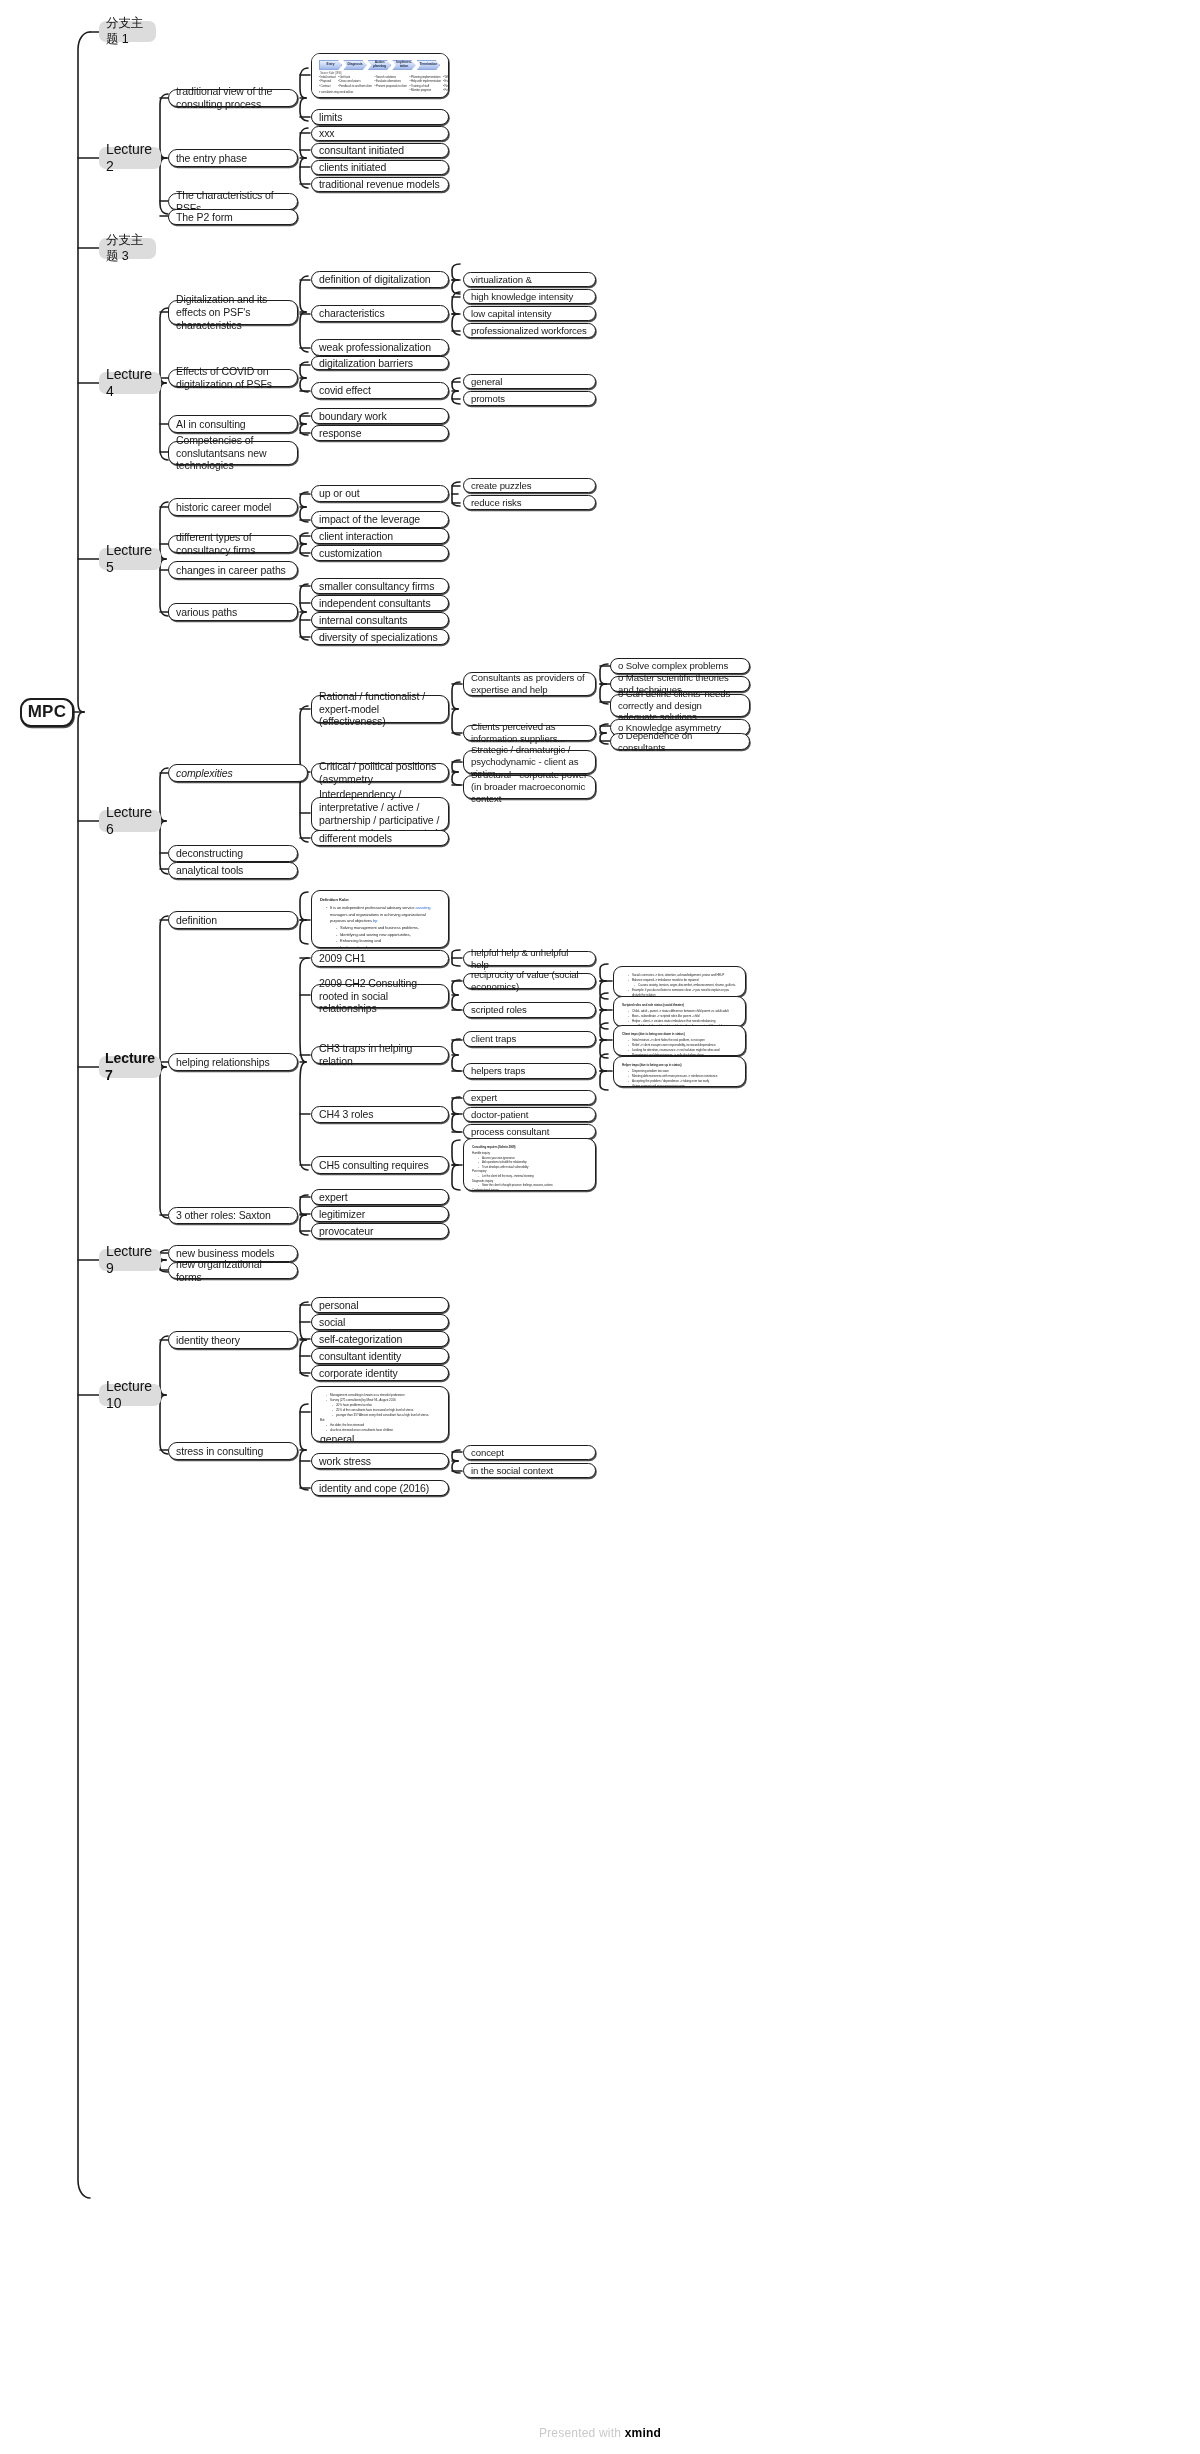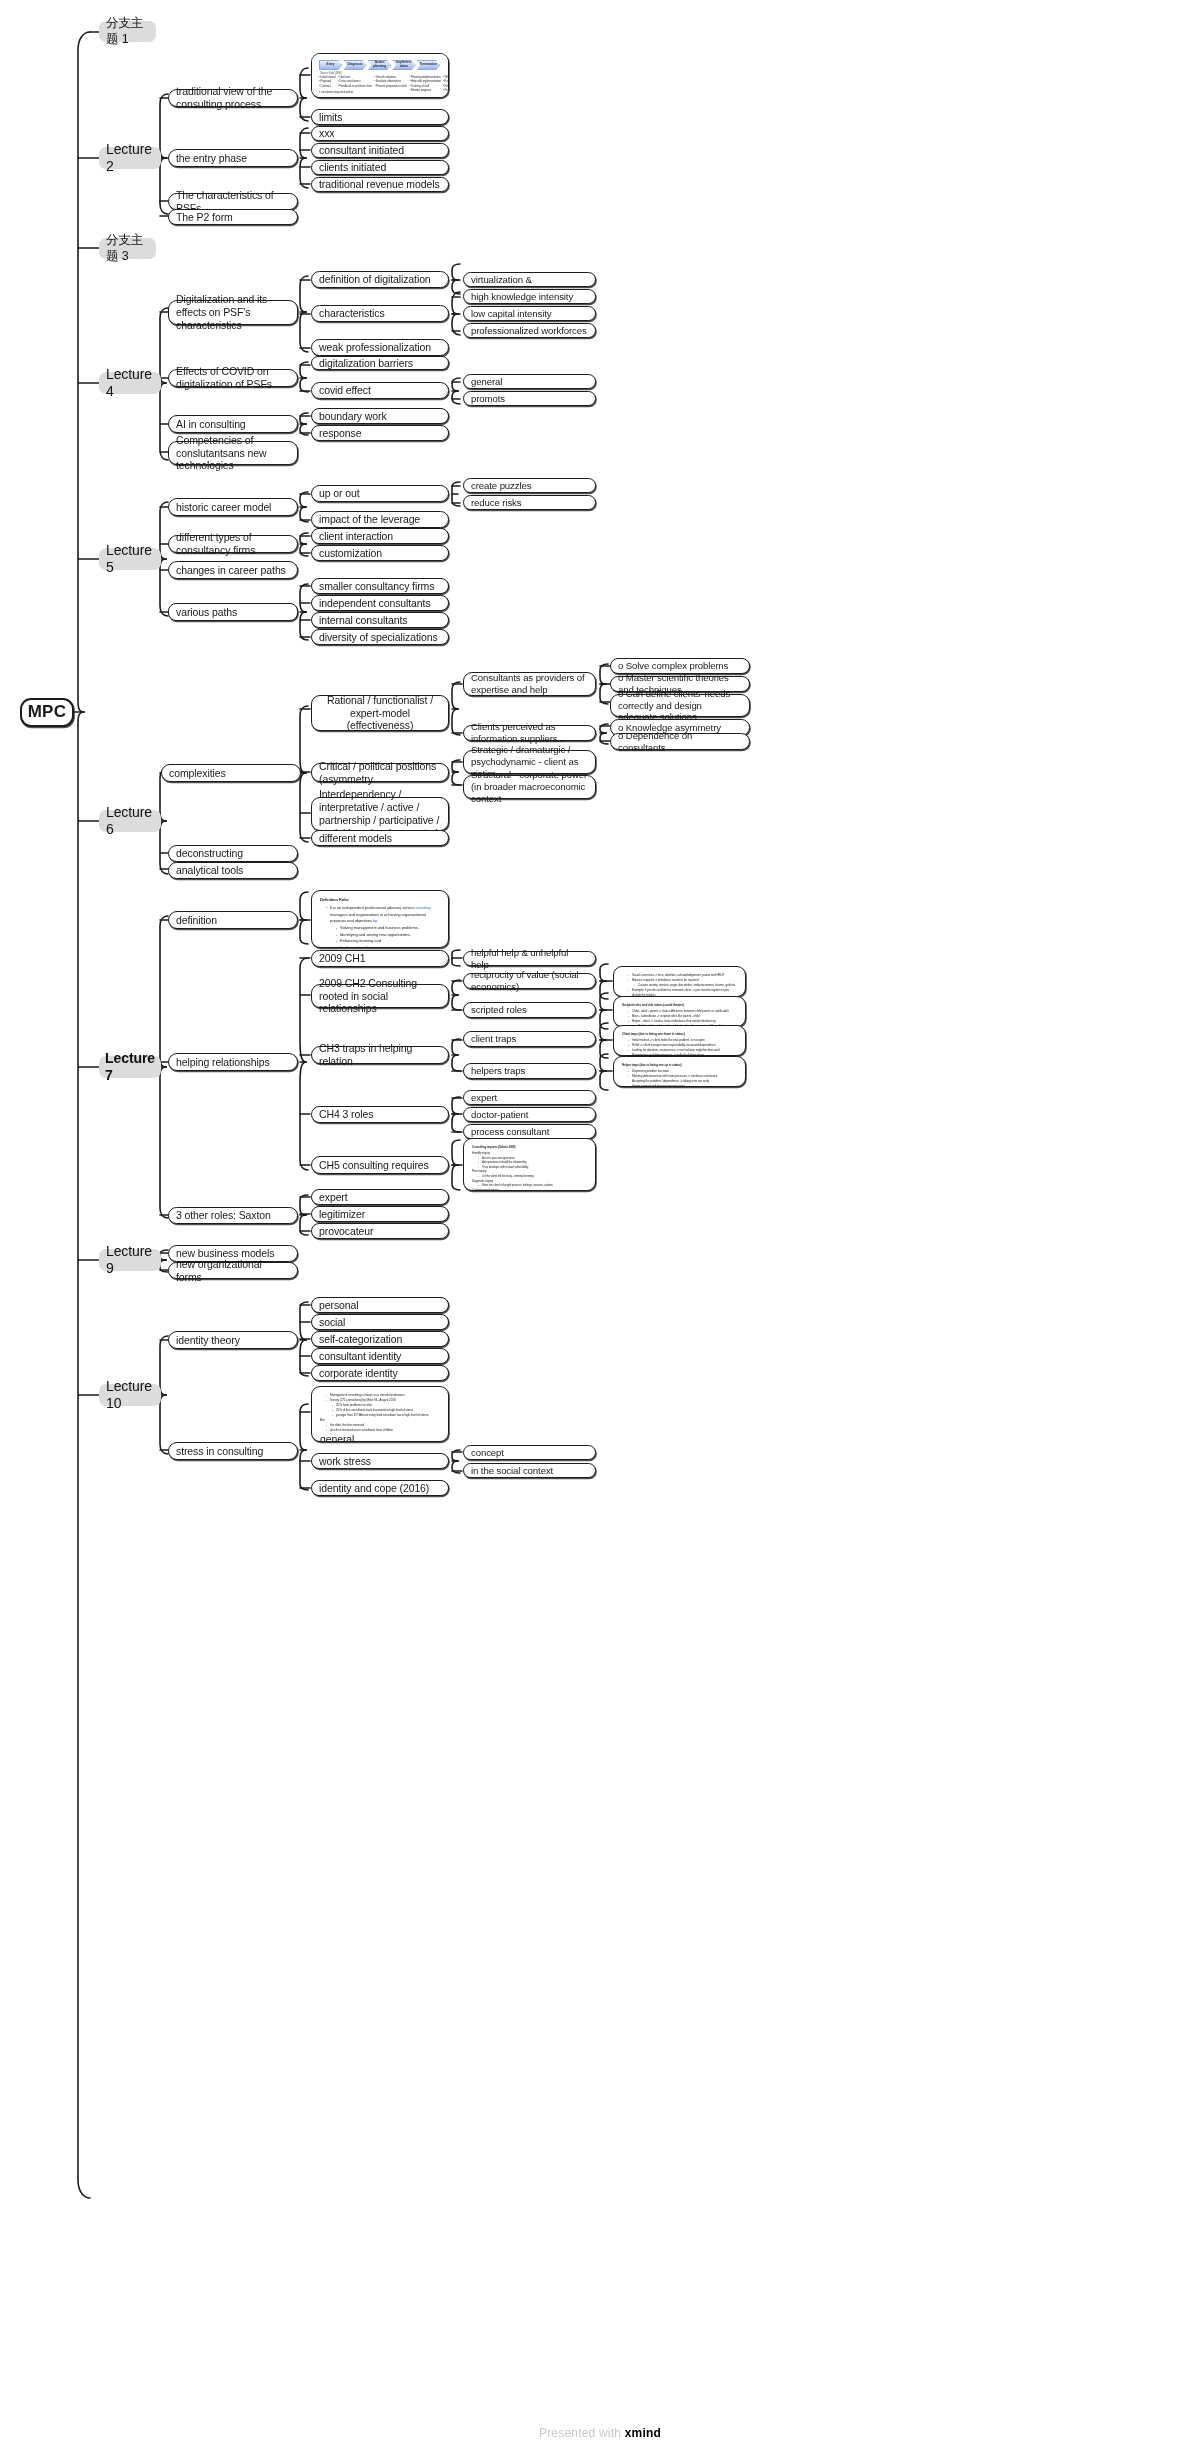--- a/index.html
+++ b/index.html
@@ -555,25 +555,25 @@
   <span>internal consultants</span>
 </div>
 <div class="node lvl2" style="left:311px;top:629px;width:138px;height:16px;">
   <span>diversity of specializations</span>
 </div>
 
 <div class="node lecture" style="left:99px;top:810px;width:62px;height:22px;">
   <span>Lecture 6</span>
 </div>
 
-<div class="node lvl1" style="left:161px;top:764px;width:140px;height:18px;">
+<div class="node lvl1" style="left:168px;top:764px;width:140px;height:18px;font-style:italic;">
   <span>complexities</span>
 </div>
 
-<div class="node lvl2" style="left:311px;top:695px;width:138px;height:36px;text-align:center;">
+<div class="node lvl2" style="left:311px;top:695px;width:138px;height:28px;">
   <span>Rational / functionalist / expert-model (effectiveness)</span>
 </div>
 <div class="node lvl3" style="left:463px;top:672px;width:133px;height:24px;">
   <span>Consultants as providers of expertise and help</span>
 </div>
 <div class="node lvl3" style="left:610px;top:658px;width:140px;height:16px;">
   <span>o Solve complex problems</span>
 </div>
 <div class="node lvl3" style="left:610px;top:676px;width:140px;height:16px;">
   <span>o Master scientific theories and techniques</span>

